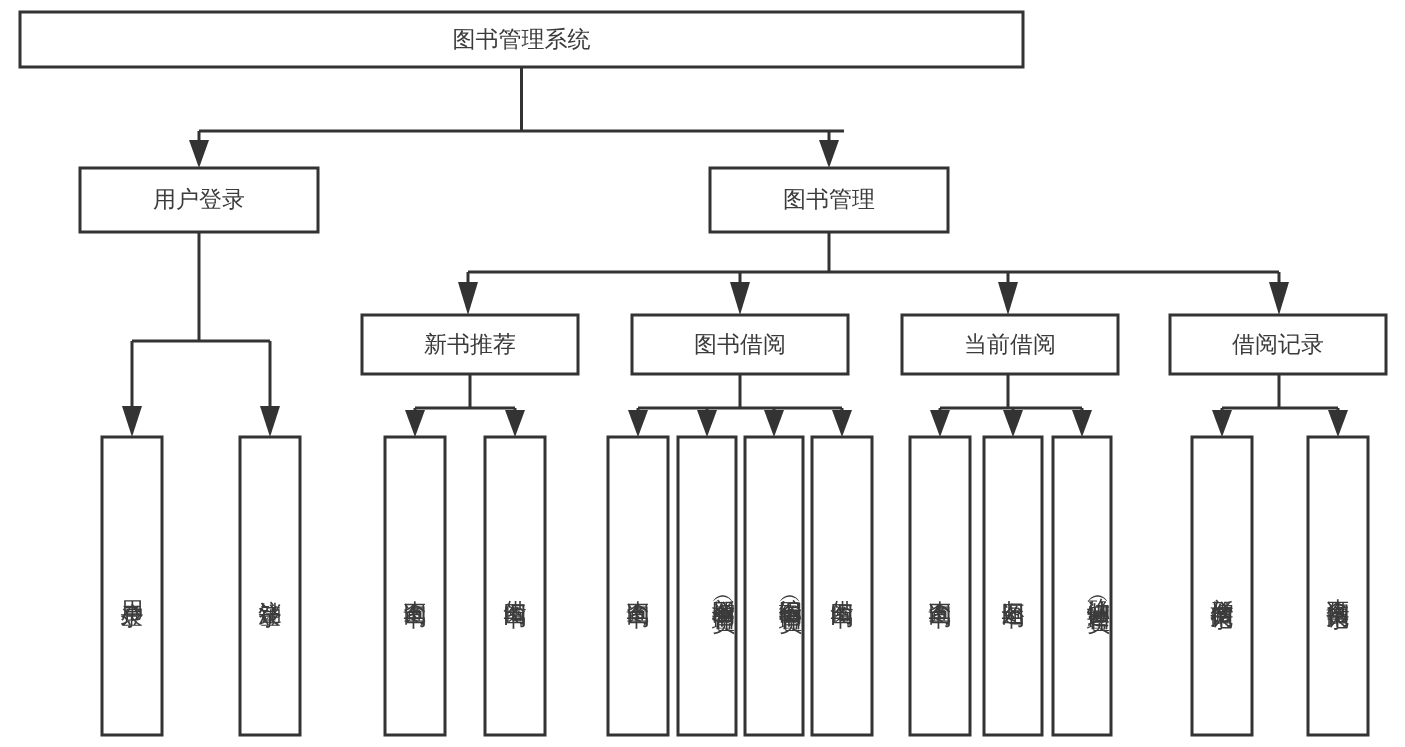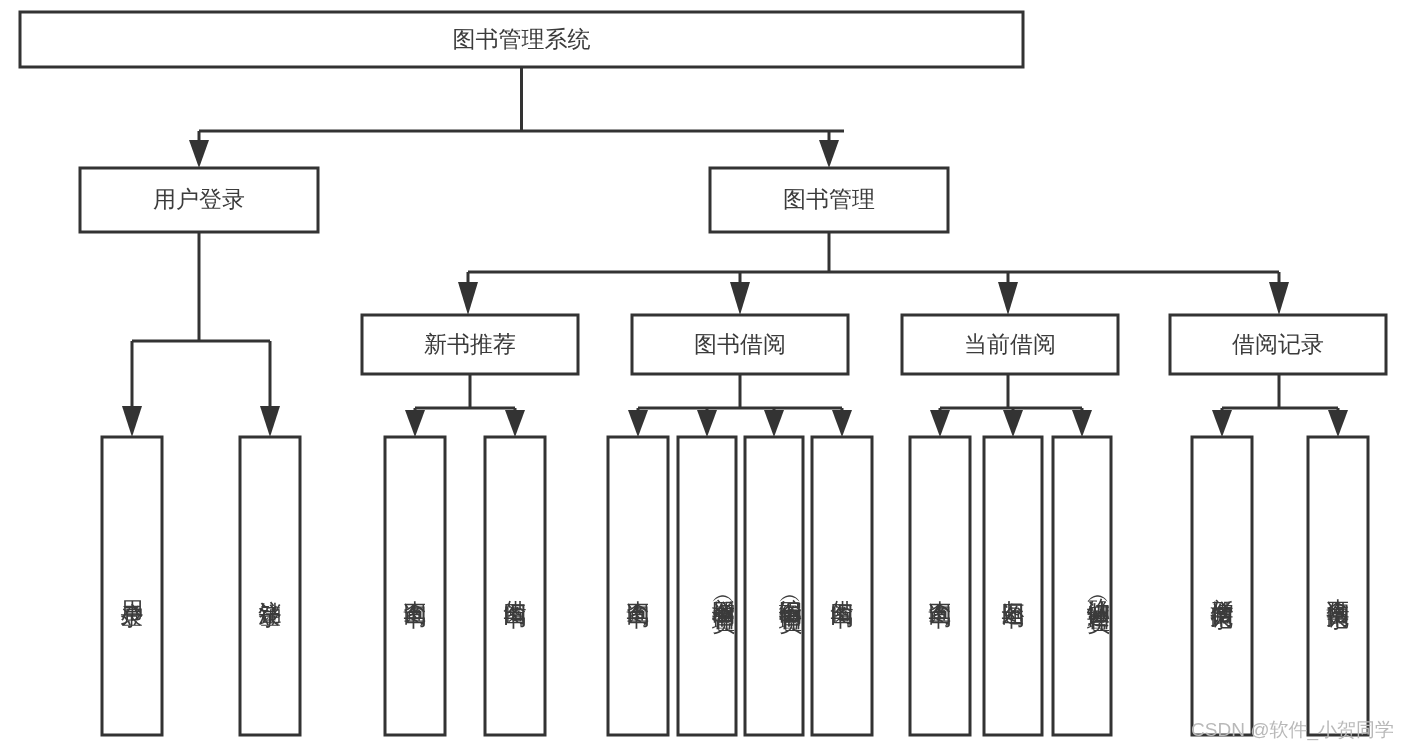--- a/index.html
+++ b/index.html
@@ -210,15 +210,14 @@
   <div class="node-label-v" style="left:608px; top:437px; width:60px; height:298px; display:flex; align-items:center; justify-content:center;">查询图书</div>
   <div class="node-label-v" style="left:678px; top:437px; width:58px; height:298px; display:flex; align-items:flex-start; justify-content:center; padding-top:6px; box-sizing:border-box;">新增图书（管理员）</div>
   <div class="node-label-v" style="left:745px; top:437px; width:58px; height:298px; display:flex; align-items:flex-start; justify-content:center; padding-top:6px; box-sizing:border-box;">编辑图书（管理员）</div>
   <div class="node-label-v" style="left:812px; top:437px; width:60px; height:298px; display:flex; align-items:center; justify-content:center;">借阅图书</div>
   <div class="node-label-v" style="left:910px; top:437px; width:60px; height:298px; display:flex; align-items:center; justify-content:center;">查询图书</div>
   <div class="node-label-v" style="left:984px; top:437px; width:58px; height:298px; display:flex; align-items:center; justify-content:center;">归还图书</div>
   <div class="node-label-v" style="left:1053px; top:437px; width:58px; height:298px; display:flex; align-items:flex-start; justify-content:center; padding-top:6px; box-sizing:border-box;">确认归还（管理员）</div>
   <div class="node-label-v" style="left:1192px; top:437px; width:60px; height:298px; display:flex; align-items:center; justify-content:center;">新增借阅记录</div>
   <div class="node-label-v" style="left:1308px; top:437px; width:60px; height:298px; display:flex; align-items:center; justify-content:center;">查询借阅记录</div>
 
-  <div class="watermark">CSDN @软件_小贺同学</div>
 
 </div>
 
 </body></html>

